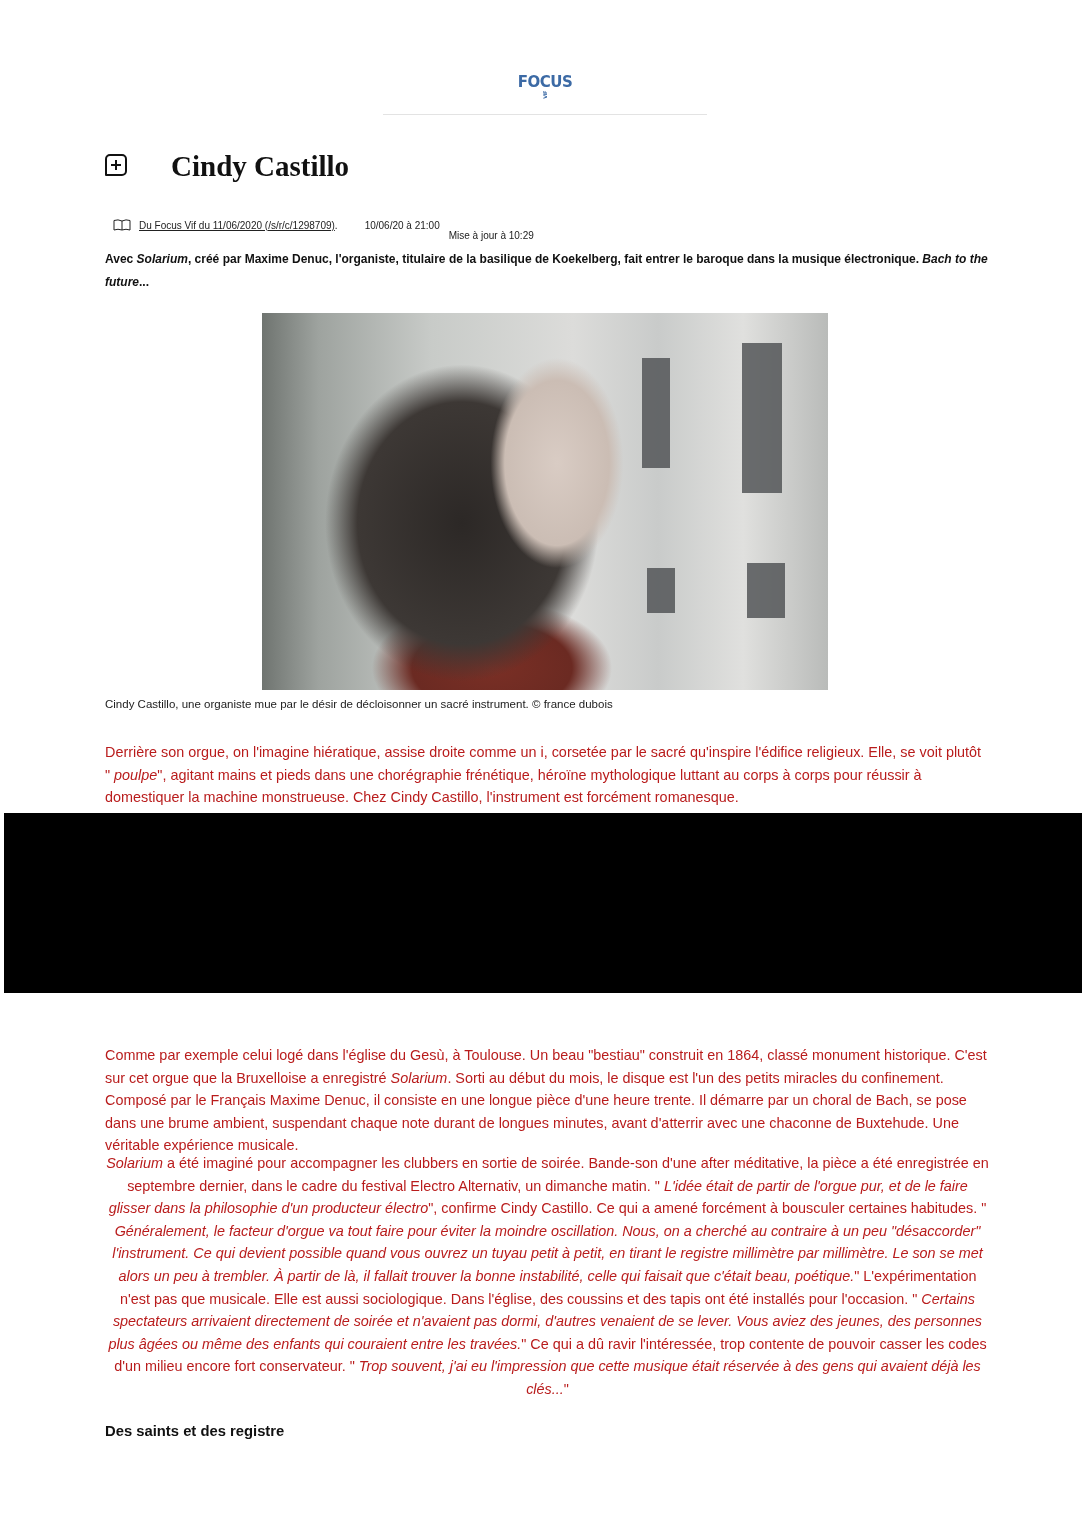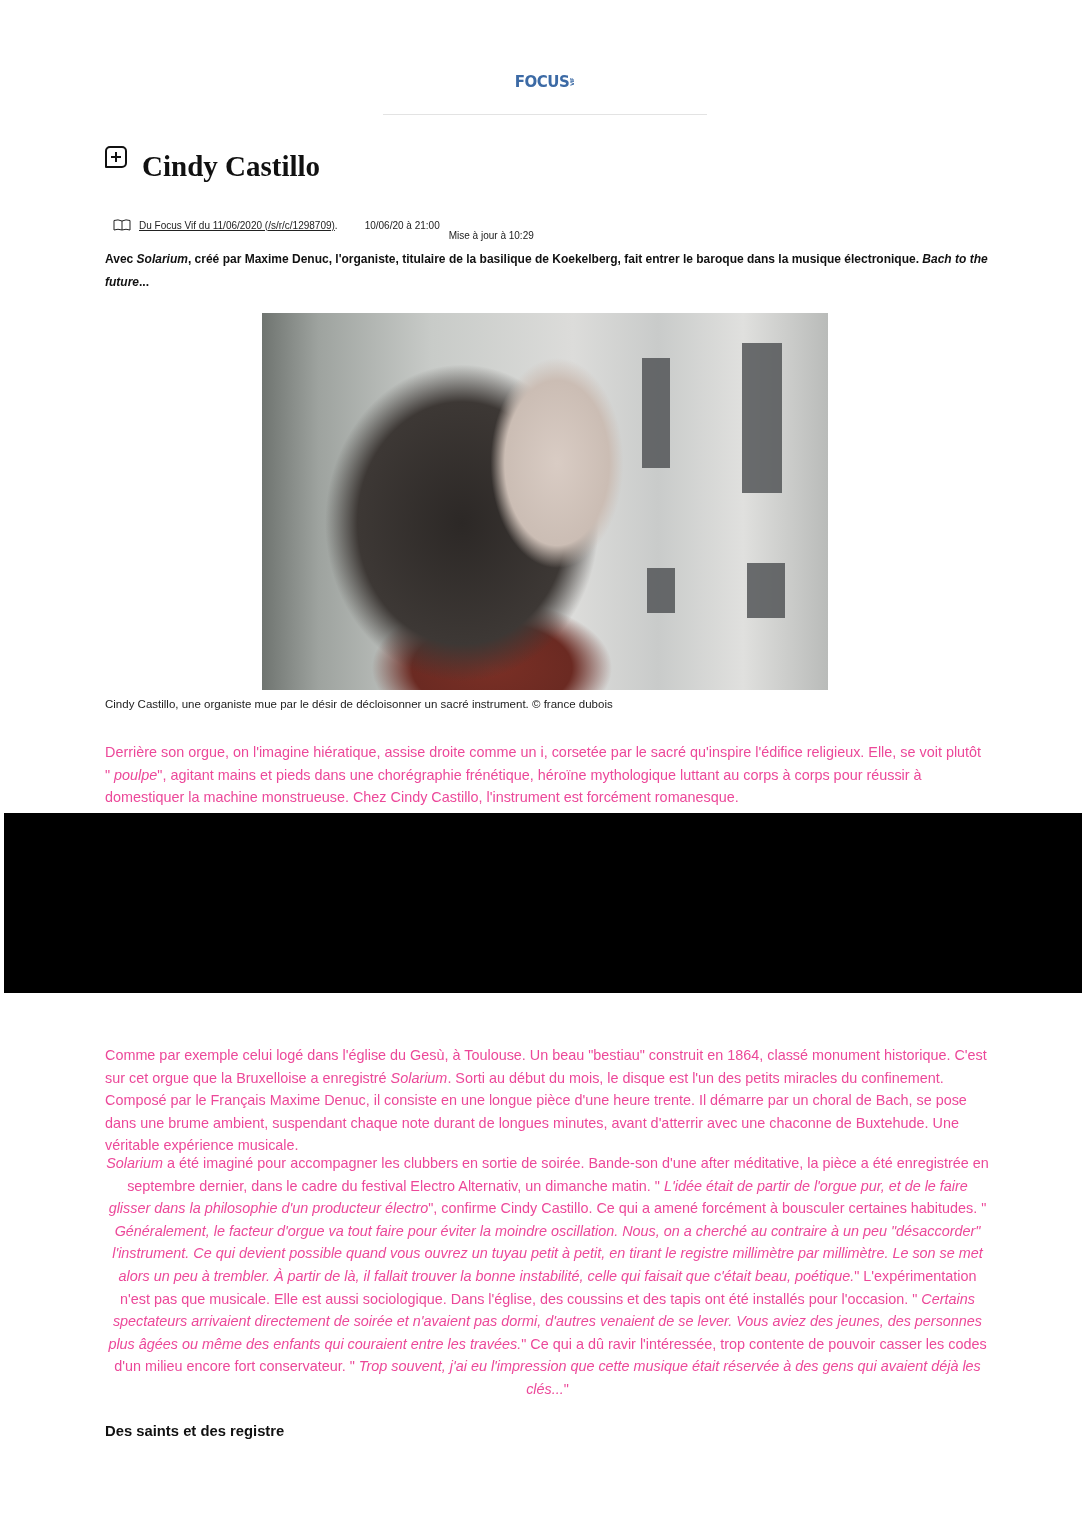--- a/index.html
+++ b/index.html
@@ -8,28 +8,28 @@
       font-family: "Liberation Sans", "DejaVu Sans", sans-serif;
       color: #202020;
     }
     .logo-wrap {
       position: absolute; left: 383px; top: 70px; width: 324px; height: 44px;
       border-bottom: 1px solid #e3e3e3; text-align: center;
     }
     .logo {
       display: inline-flex; align-items: center; margin-top: 3px;
       font-family: "DejaVu Sans", sans-serif; font-weight: bold;
-      font-size: 15px; letter-spacing: -0.5px; color: #3c6aa5;
+      font-size: 15px; letter-spacing: -0.5px; color: #3c6aa5; flex-direction: column;
     }
     .logo-sub {
       display: inline-block; font-size: 5px; line-height: 5px; color: #3c6aa5;
       writing-mode: vertical-rl; transform: rotate(180deg); margin-left: 1px; font-weight: bold;
     }
     .title-row {
-      position: absolute; left: 105px; top: 150px; display: flex; 
+      position: absolute; left: 105px; top: 150px; display: flex; align-items: center; gap: 29px;
     }
     .plus-icon {
       width: 22px; height: 22px; border: 2px solid #111; border-radius: 5px;
       box-sizing: border-box; position: relative; margin-right: 15px; margin-top: -4px;
       border-bottom-left-radius: 1px;
     }
     .plus-icon::before, .plus-icon::after {
       content: ""; position: absolute; background: #111;
     }
     .plus-icon::before { left: 4px; right: 4px; top: 8px; height: 2px; }
@@ -59,21 +59,21 @@
         radial-gradient(ellipse 190px 220px at 200px 210px, #2c2826 0%, #3d3835 55%, rgba(0,0,0,0) 72%),
         radial-gradient(ellipse 160px 90px at 230px 355px, #7a2f25 0%, #6b2a22 50%, rgba(0,0,0,0) 75%),
         linear-gradient(90deg, #6f7470 0%, #9ea39f 10%, #c8cbc8 30%, #dcdcda 55%, #c9cbca 70%, #e0e0de 85%, #b9bbb9 100%);
     }
     .photo .win { position: absolute; background: #4b4e50; opacity: 0.8; }
     .caption {
       position: absolute; left: 105px; top: 698px; font-size: 11.5px; color: #222;
     }
     .para {
       position: absolute; left: 105px; width: 885px; font-size: 14.4px; line-height: 22.6px;
-      color: #ec4899; margin: 0;
+      color: #b91c1c; margin: 0;
     }
     .p1 { top: 741px; }
     .p2 { top: 1044px; }
     .p3 { top: 1152px; text-align: center; }
     .black-band {
       position: absolute; left: 4px; top: 813px; width: 1078px; height: 180px; background: #000;
     }
     .subhead {
       position: absolute; left: 105px; top: 1423px; font-weight: bold; font-size: 14.8px; color: #111;
     }

